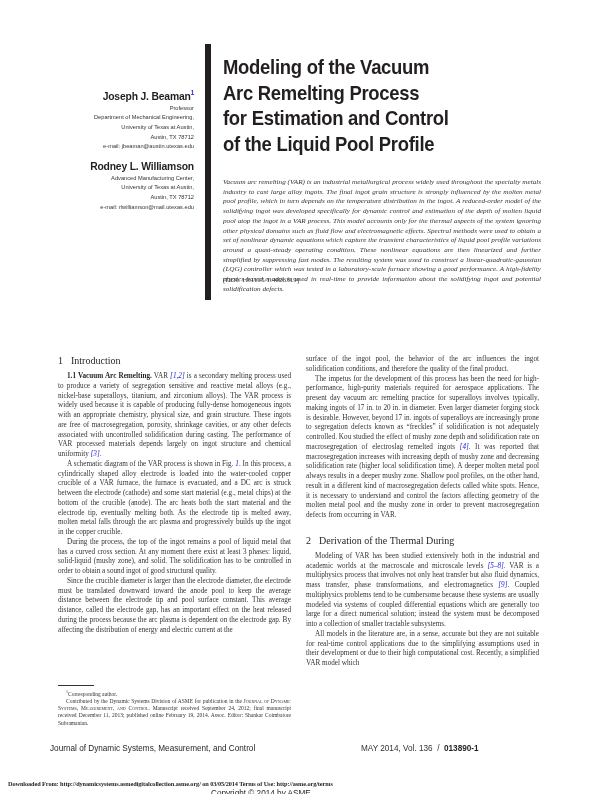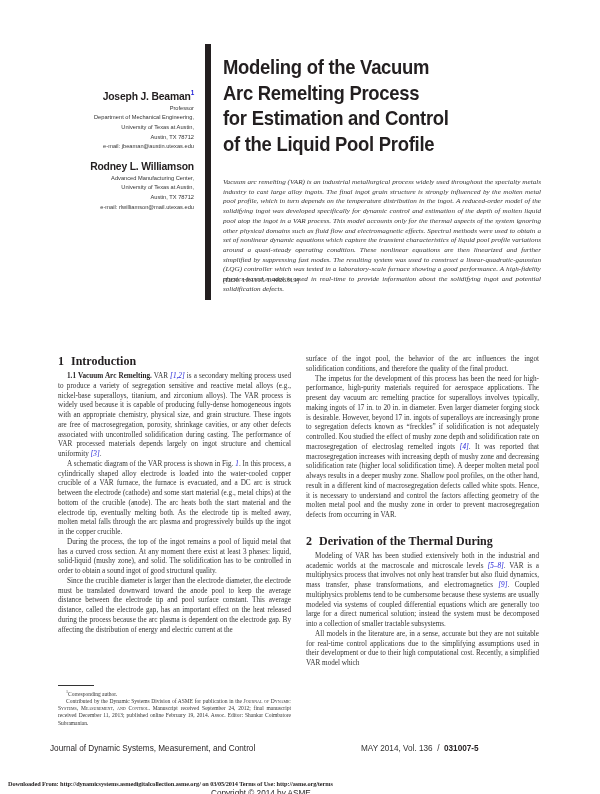--- a/index.html
+++ b/index.html
@@ -21,21 +21,21 @@
   
   .abstract { left: 223px; top: 163px; width: 318px; font-family: "Liberation Serif", serif; font-style: italic; font-size: 7.15px; line-height: 9.7px; color: #333; text-align: justify; margin-top: 15px; }
   .doi { left: 223px; top: 276px; font-family: "Liberation Serif", serif; font-size: 7.15px; color: #333; }
 
   
   .col { font-family: "Liberation Serif", serif; font-size: 7.2px; line-height: 9.75px; color: #333; text-align: justify; width: 233px; }
   .col-left { left: 58px; top: 355px; }
   .col-right { left: 306px; top: 355px; }
   .col p { margin: 0; text-indent: 9px; }
   .col p.noindent { text-indent: 0; }
-  .section-heading { font-weight: bold; font-size: 12px; line-height: 12px; margin: 0 0 5px 0; color: #231f20; }
+  .section-heading { font-weight: normal; font-size: 10px; line-height: 12px; margin: 0 0 5px 0; color: #231f20; }
   .section-heading .num { display: inline-block; width: 13px; }
   .subsec { font-weight: bold; color: #231f20; }
   .ref { color: #1a1ad6; font-style: italic; }
   .gap { height: 14px; }
 
   
   .fn-rule { left: 58px; top: 685px; width: 36px; height: 0; border-top: 0.8px solid #333; }
   .footnotes { left: 58px; top: 688px; width: 233px; font-family: "Liberation Serif", serif; font-size: 5.5px; line-height: 7.2px; color: #333; text-align: justify; }
   .footnotes p { margin: 0; text-indent: 8px; }
   .footnotes sup { font-size: 4px; }
@@ -99,14 +99,14 @@
   <p class="noindent">surface of the ingot pool, the behavior of the arc influences the ingot solidification conditions, and therefore the quality of the final product.</p>
   <p><span>The impetus for the development of this process has been the need for high-performance, high-purity materials required for aerospace applications. The present day vacuum arc remelting practice for superalloys involves typically, making ingots of 17 in. to 20 in. in diameter. Even larger diameter forging stock is desirable. However, beyond 17 in. ingots of superalloys are increasingly prone to segregation defects known as “freckles” if solidification is not adequately controlled. Kou studied the effect of mushy zone depth and solidification rate on macrosegregation of electroslag remelted ingots </span><span class="ref">[4]</span><span>. It was reported that macrosegregation increases with increasing depth of mushy zone and decreasing solidification rate (higher local solidification time). A deeper molten metal pool always results in a deeper mushy zone. Shallow pool profiles, on the other hand, result in a different kind of macrosegregation defects called white spots. Hence, it is necessary to understand and control the factors affecting geometry of the molten metal pool and the mushy zone in order to prevent macrosegregation defects from occurring in VAR.</span></p>
   <div class="gap"></div>
   <div class="section-heading"><span class="num">2</span><span>Derivation of the Thermal During</span></div>
   <p><span>Modeling of VAR has been studied extensively both in the industrial and academic worlds at the macroscale and microscale levels </span><span class="ref">[5–8]</span><span>. VAR is a multiphysics process that involves not only heat transfer but also fluid dynamics, mass transfer, phase transformations, and electromagnetics </span><span class="ref">[9]</span><span>. Coupled multiphysics problems tend to be cumbersome because these systems are usually modeled via systems of coupled differential equations which are generally too large for a direct numerical solution; instead the system must be decomposed into a collection of smaller tractable subsystems.</span></p>
   <p>All models in the literature are, in a sense, accurate but they are not suitable for real-time control applications due to the simplifying assumptions used in their development or due to their high computational cost. Recently, a simplified VAR model which</p>
 </div>
 
 <div class="abs footer-journal">Journal of Dynamic Systems, Measurement, and Control</div>
 <div class="abs footer-copyright">Copyright © 2014 by ASME</div>
-<div class="abs footer-issue"><span style="white-space:pre">MAY 2014, Vol. 136  /  </span><span class="pg">031007-5</span></div>
+<div class="abs footer-issue"><span style="white-space:pre">MAY 2014, Vol. 136  /  </span><span class="pg">013890-1</span></div>
 <div class="abs download">Downloaded From: http://dynamicsystems.asmedigitalcollection.asme.org/ on 03/05/2014 Terms of Use: http://asme.org/terms</div>
 
 </body></html>

